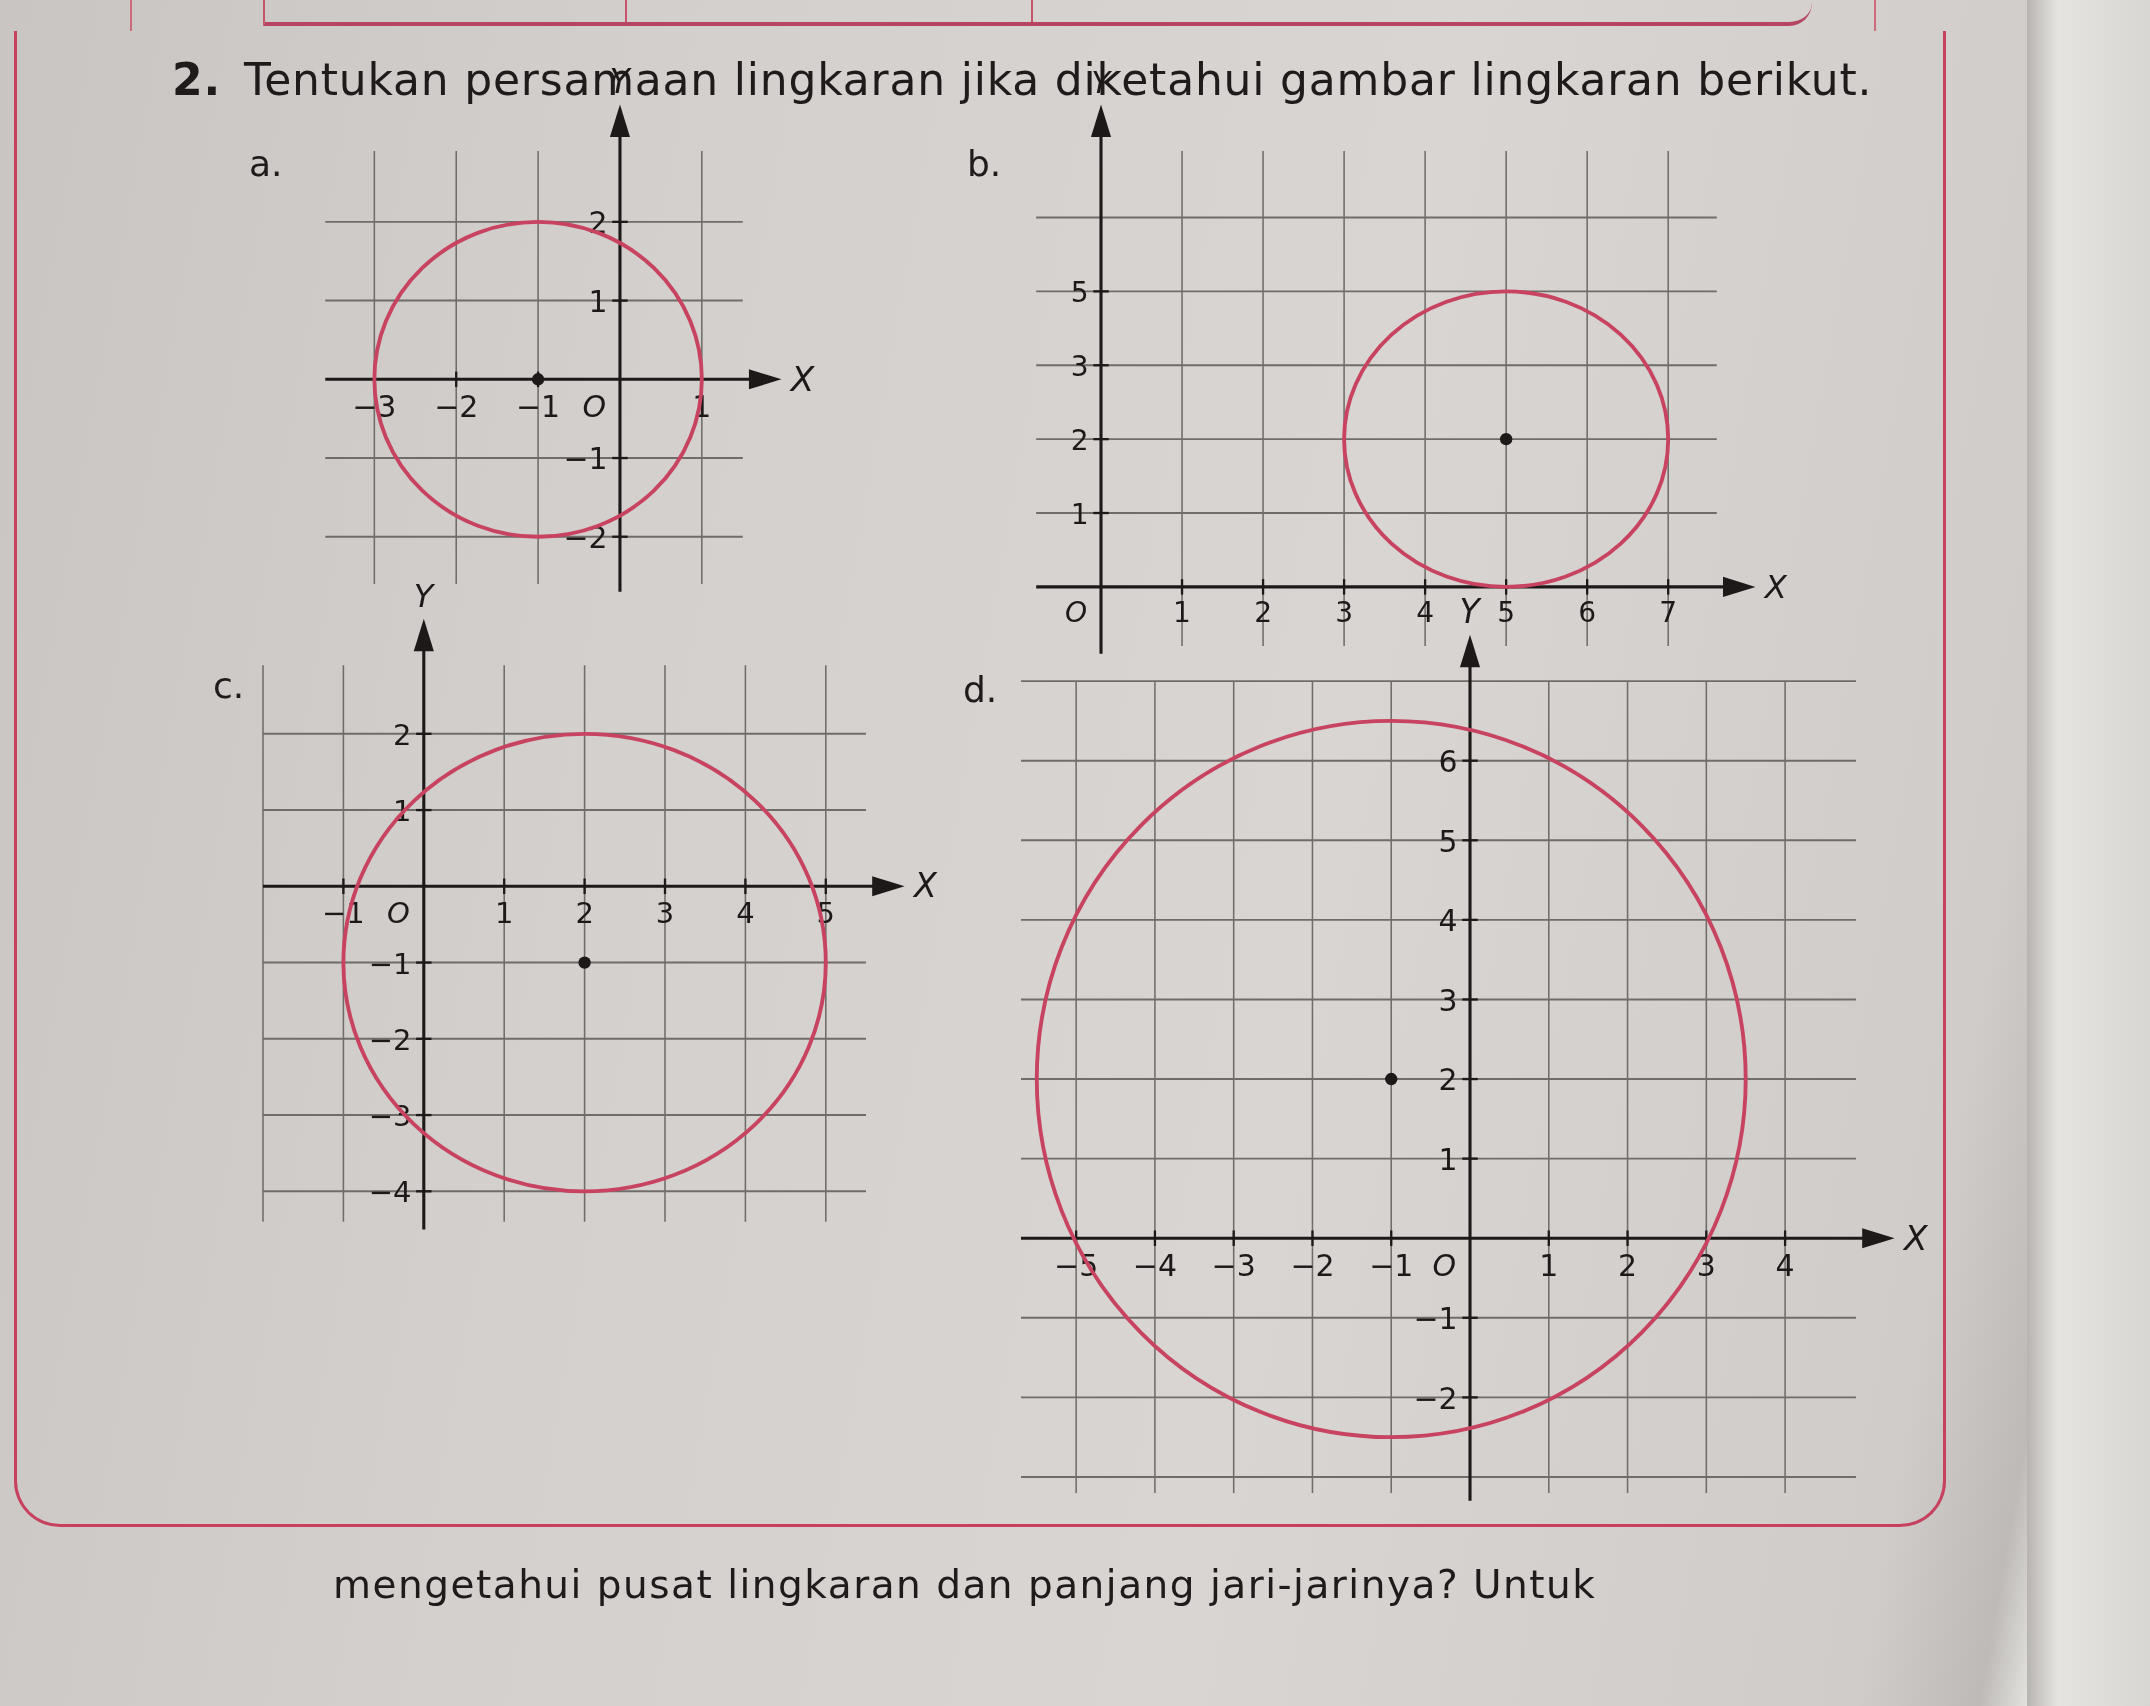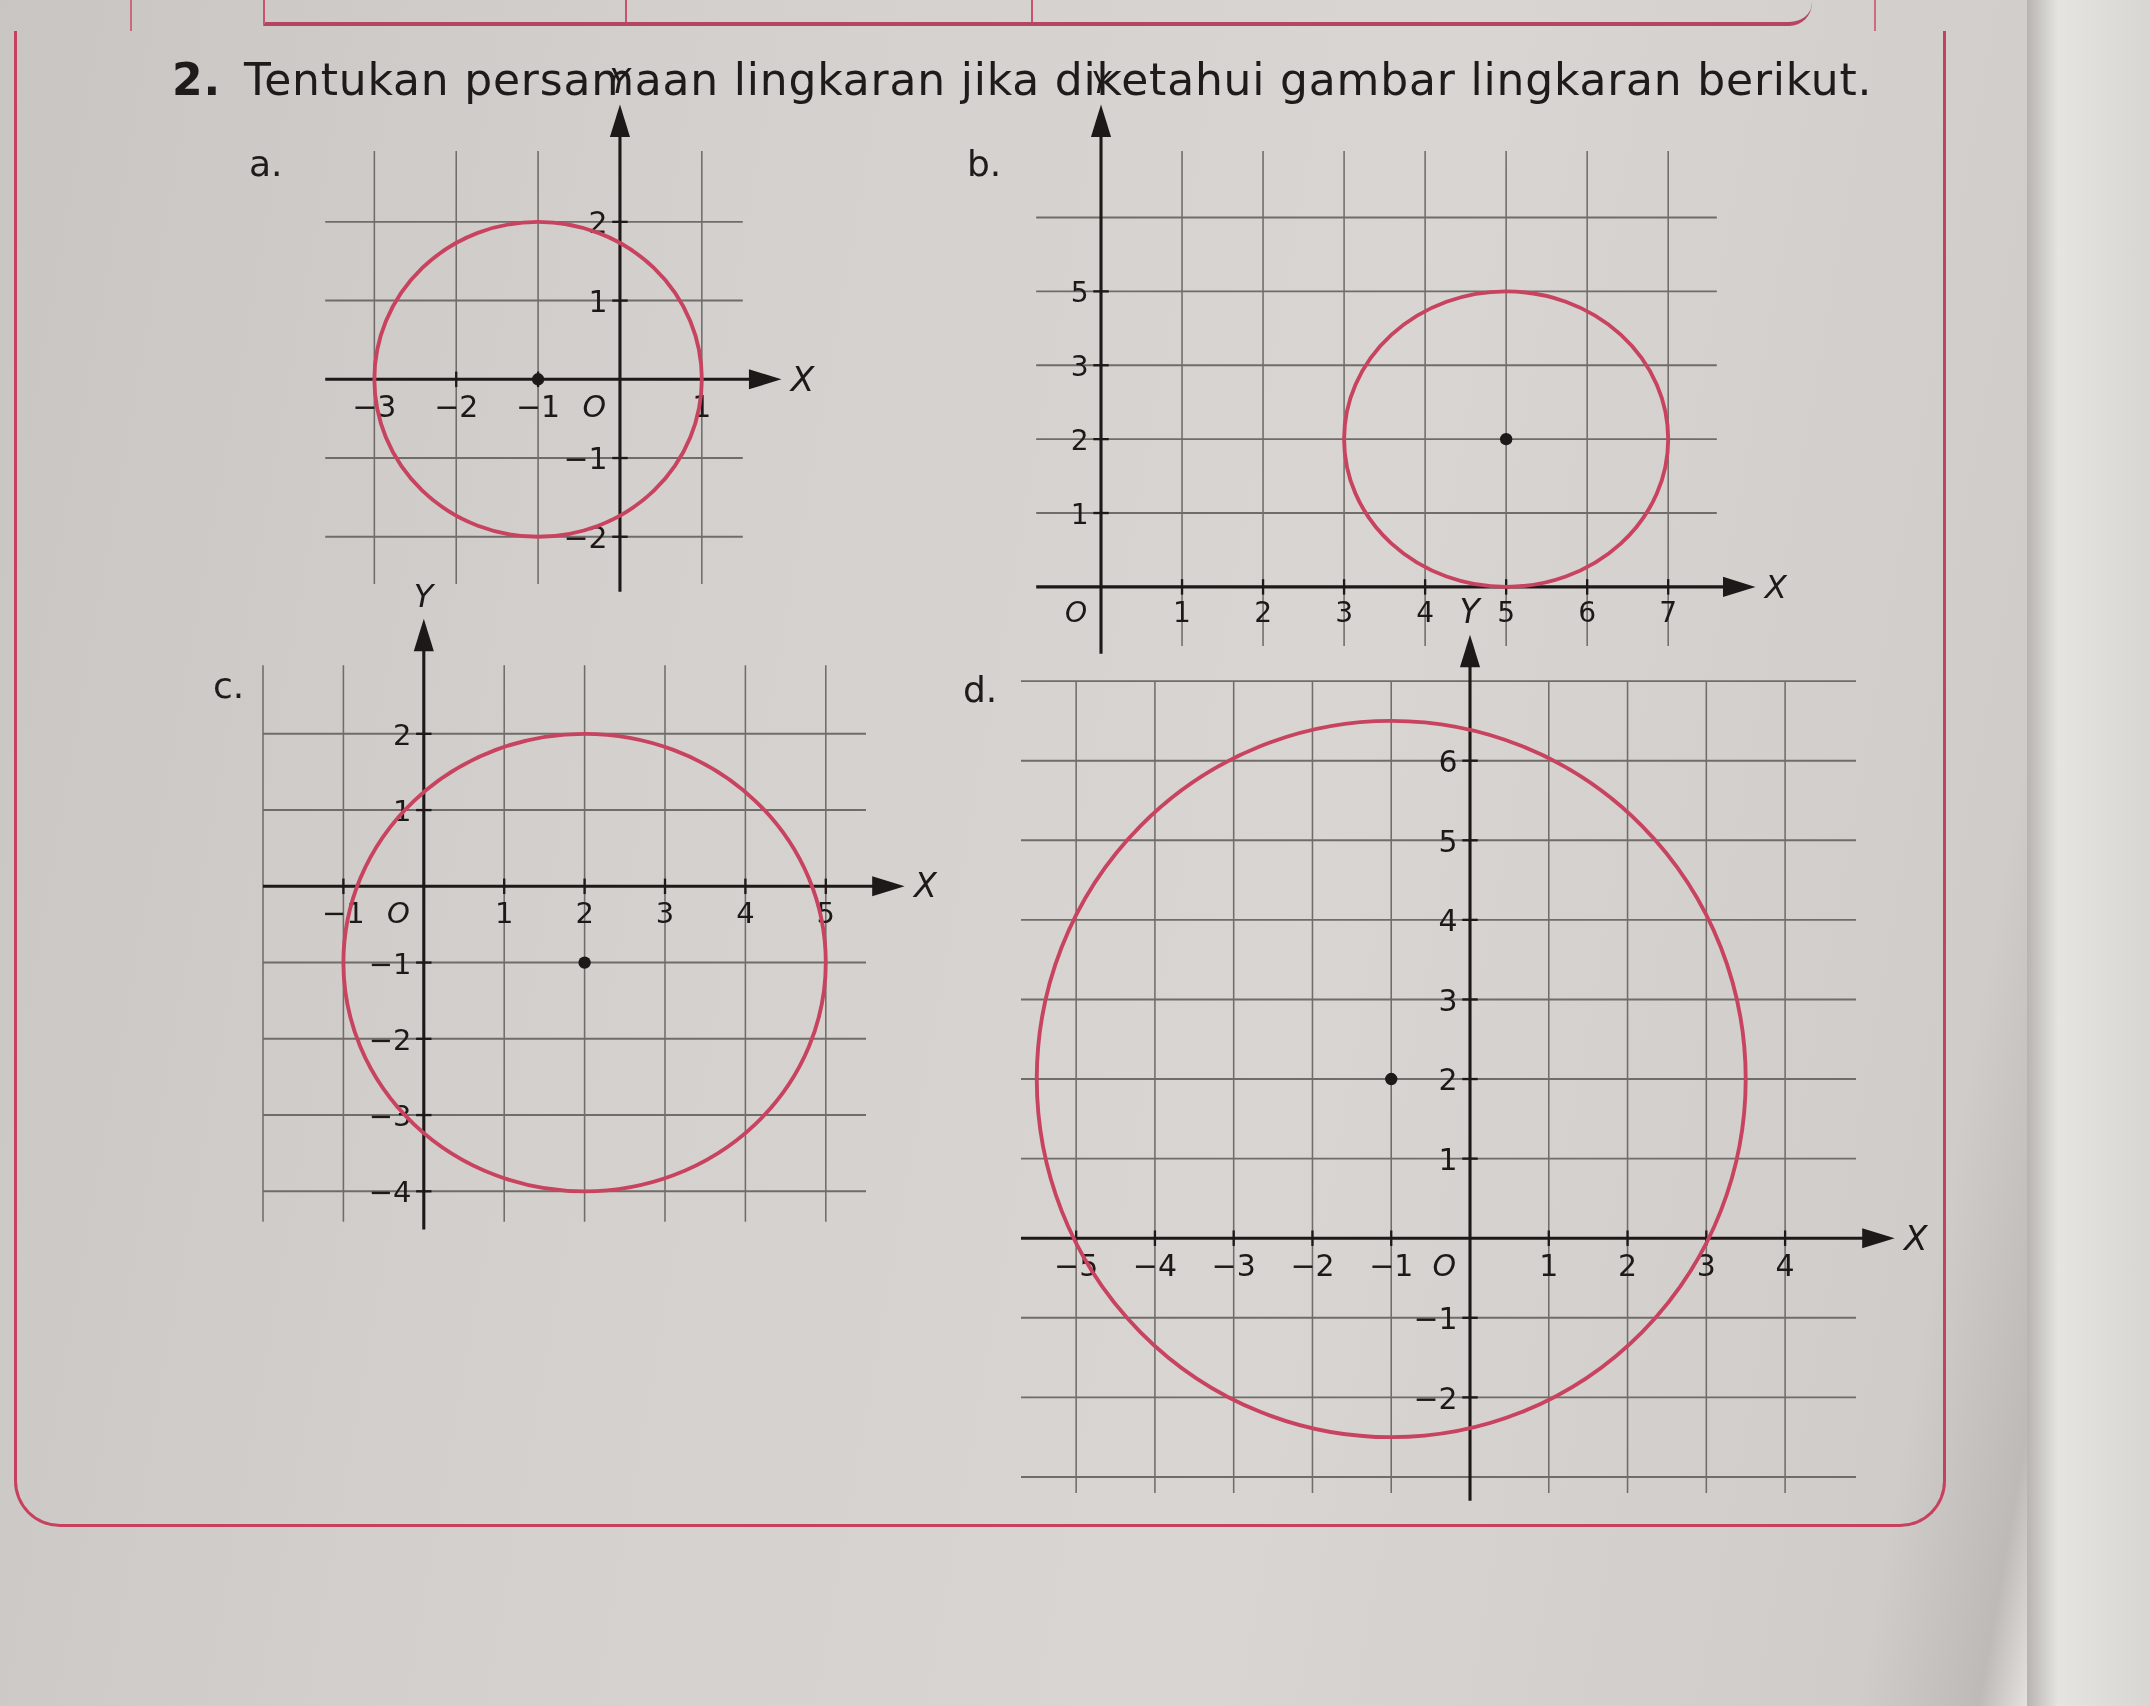--- a/index.html
+++ b/index.html
@@ -259,14 +259,15 @@
         <text x="564.754716981132" y="838.2418645948945" text-anchor="end">−1</text>
         <line x1="570.754716981132" y1="926.4705882352941" x2="590.754716981132" y2="926.4705882352941" stroke="#1d1919" stroke-width="3"></line>
         <text x="564.754716981132" y="941.1830410654828" text-anchor="end">−2</text>
       </g>
       <text x="562.754716981132" y="768.9844617092119" text-anchor="end" font-style="italic" font-size="38.71698113207547" fill="#1d1919">O</text>
       <ellipse cx="478.86792452830184" cy="514.7058823529411" rx="458.4905660377358" ry="463.23529411764713" fill="none" stroke="#c8435f" stroke-width="5"></ellipse>
       <circle cx="478.86792452830184" cy="514.7058823529411" r="8" fill="#1d1919"></circle>
     </svg></div>
 
 <div class="footer">
+  <div>mengetahui pusat lingkaran dan panjang jari-jarinya? Untuk</div>
 </div>
 
 
 </body></html>

